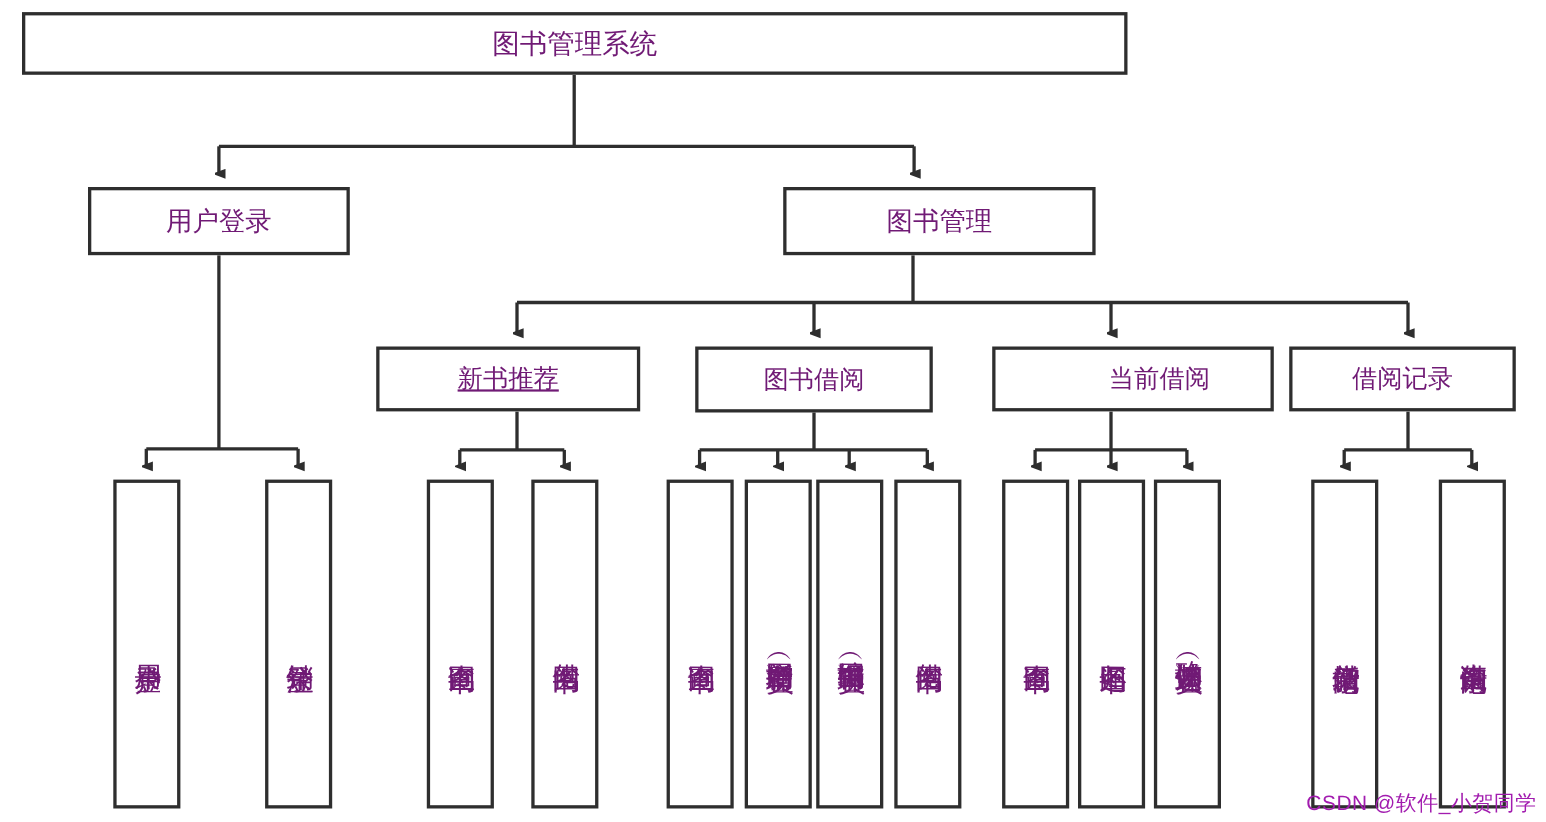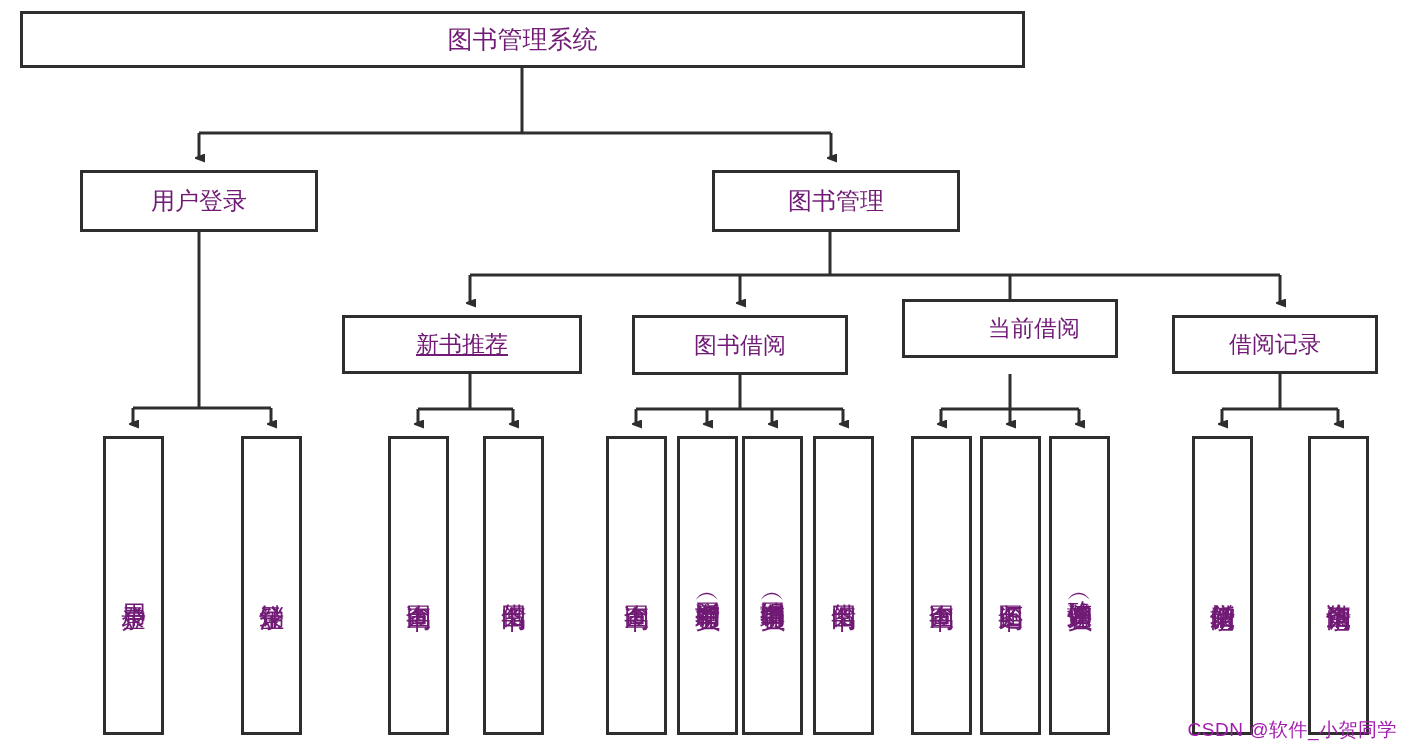--- a/index.html
+++ b/index.html
@@ -124,31 +124,31 @@
     </g>
   </svg>
 
   <div class="node root" style="left:20px; top:11px; width:1005px; height:57px;">
     <span class="node-label">图书管理系统</span>
   </div>
 
   <div class="node level2" style="left:80px; top:170px; width:238px; height:62px;">
     <span class="node-label">用户登录</span>
   </div>
-  <div class="node level2" style="left:712px; top:170px; width:248px; height:62px;">
+  <div class="node level2" style="left:712px; top:170px; width:284px; height:62px;">
     <span class="node-label">图书管理</span>
   </div>
 
   <div class="node level3" style="left:342px; top:315px; width:240px; height:59px;text-decoration:underline;">
     <span class="node-label">新书推荐</span>
   </div>
   <div class="node level3" style="left:632px; top:315px; width:216px; height:60px;">
     <span class="node-label">图书借阅</span>
   </div>
-  <div class="node level3" style="left:902px; top:299px; width:216px; height:59px;padding-left:48px;">
+  <div class="node level3" style="left:902px; top:315px; width:256px; height:59px;padding-left:48px;">
     <span class="node-label">当前借阅</span>
   </div>
   <div class="node level3" style="left:1172px; top:315px; width:206px; height:59px;">
     <span class="node-label">借阅记录</span>
   </div>
 
   <div class="node leaf" style="left:103px; top:436px; width:61px; height:299px;">
     <span class="node-label">用户登录</span>
   </div>
   <div class="node leaf" style="left:241px; top:436px; width:61px; height:299px;">

